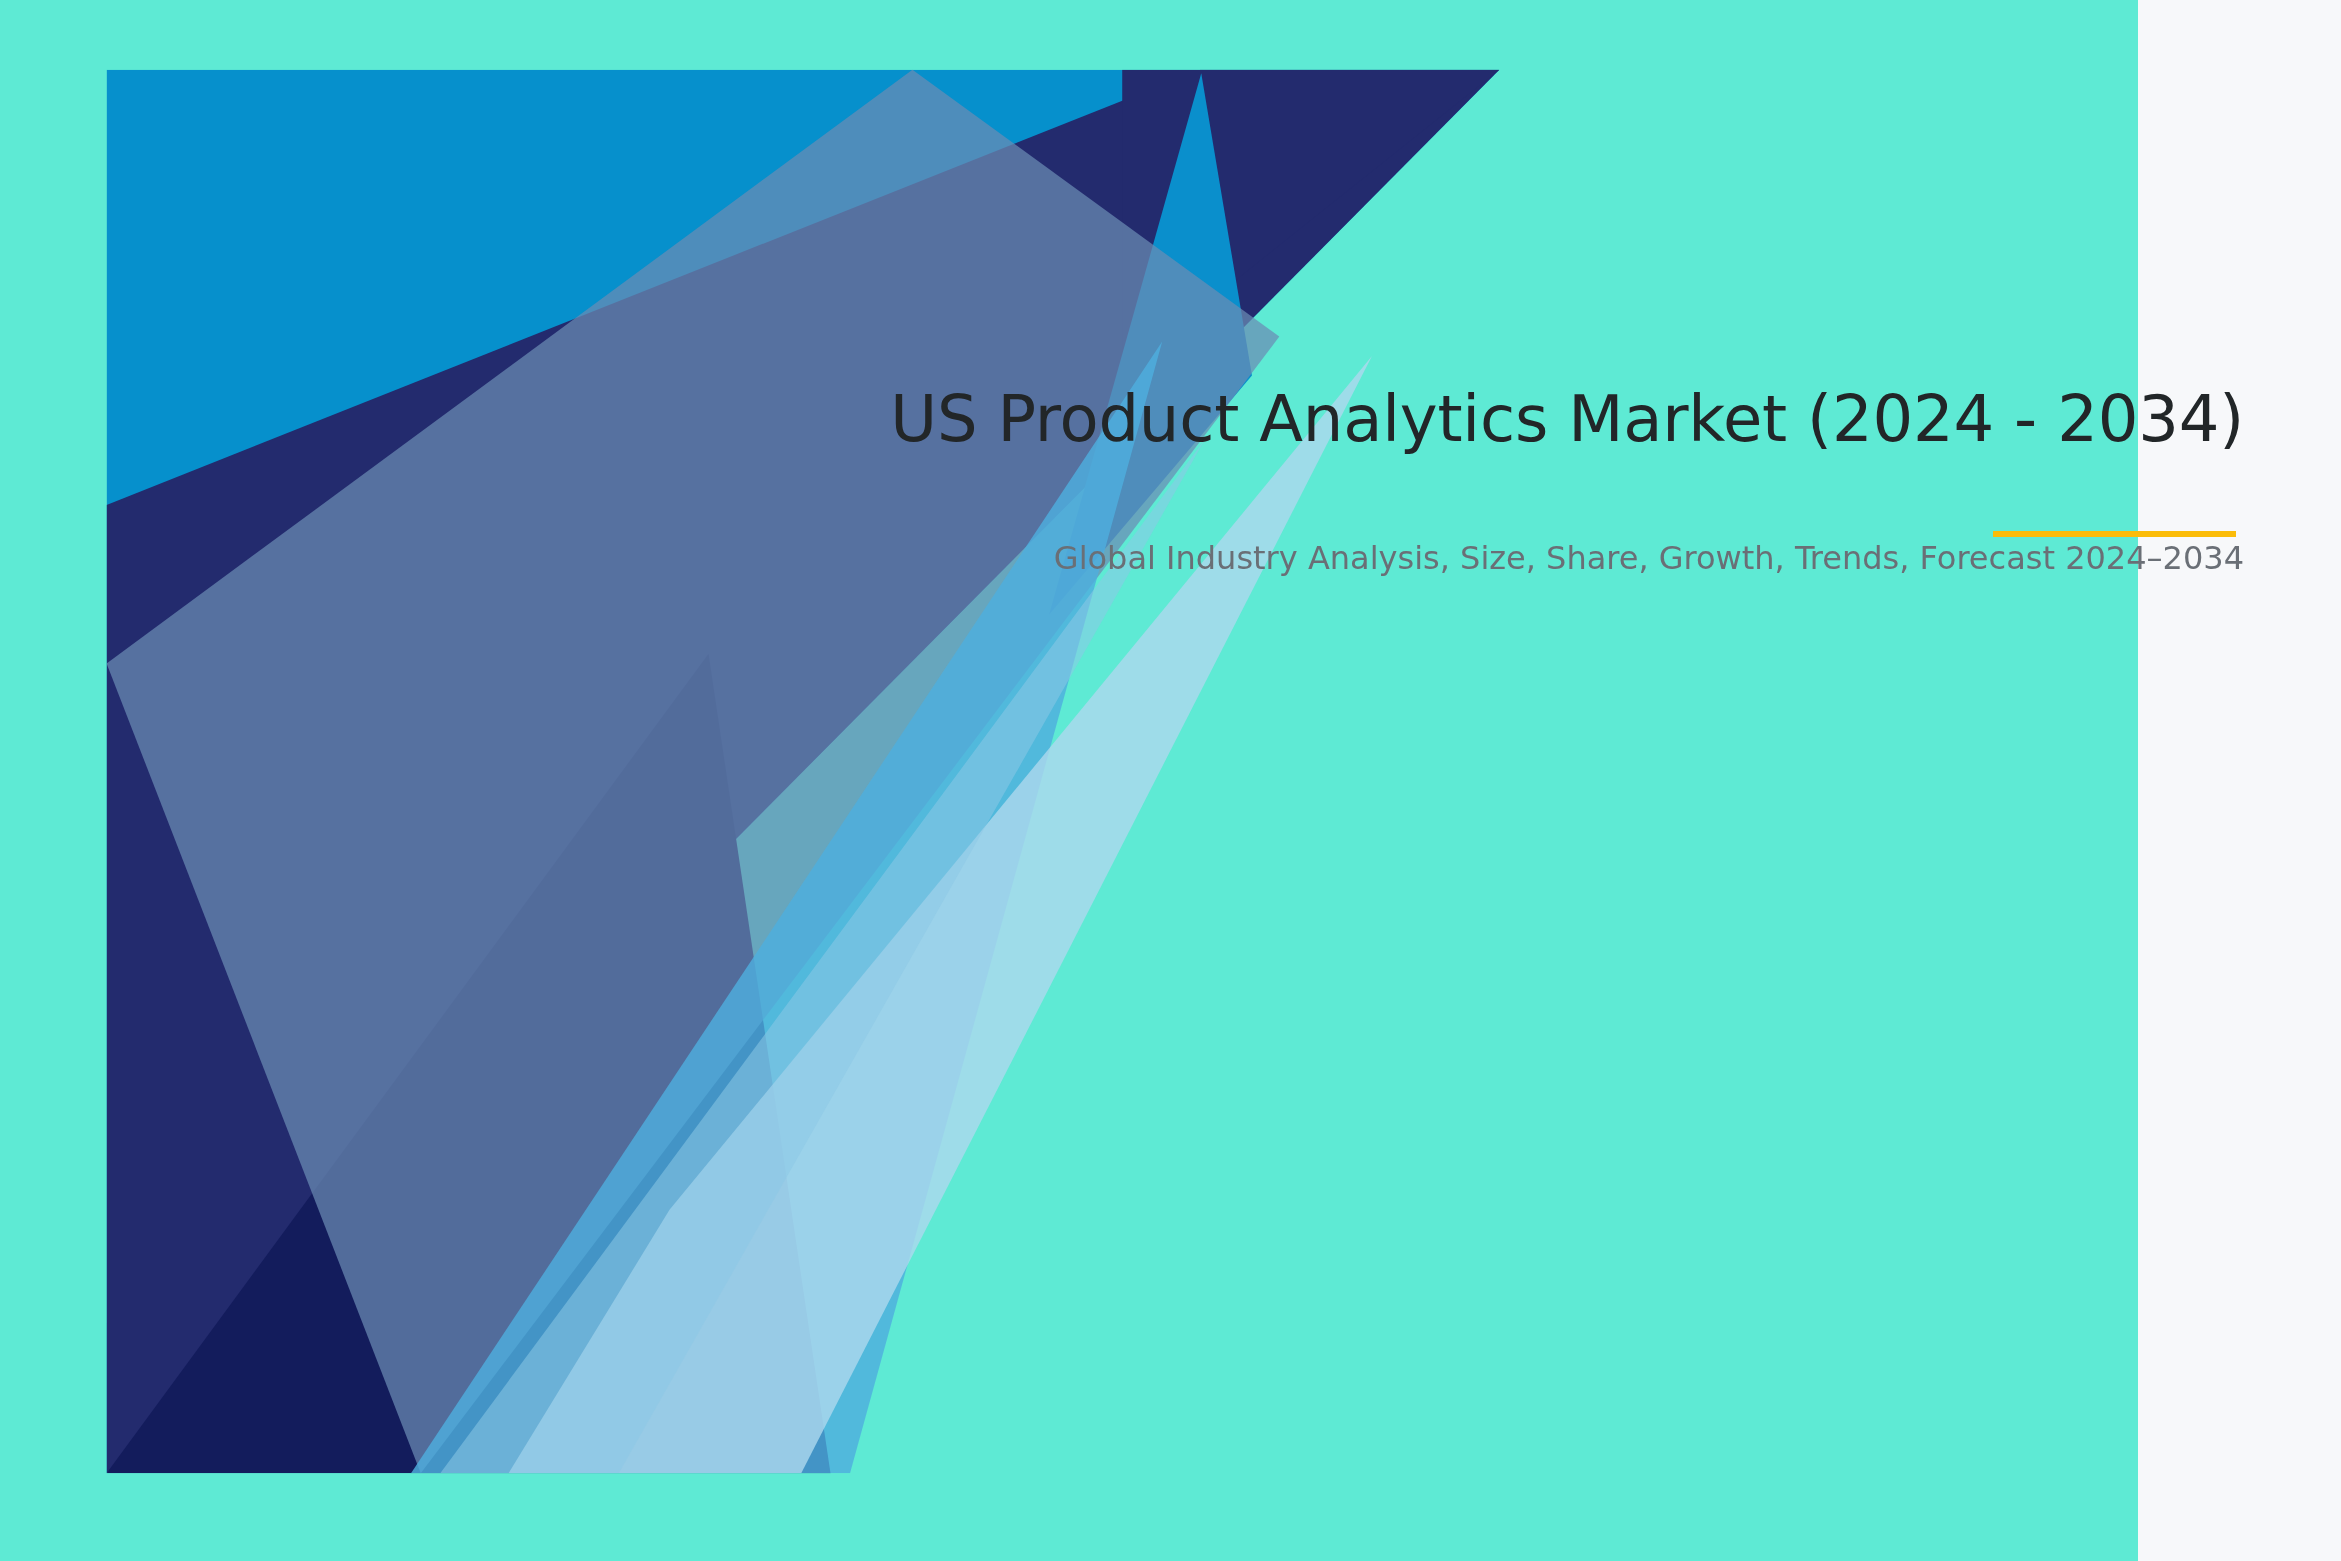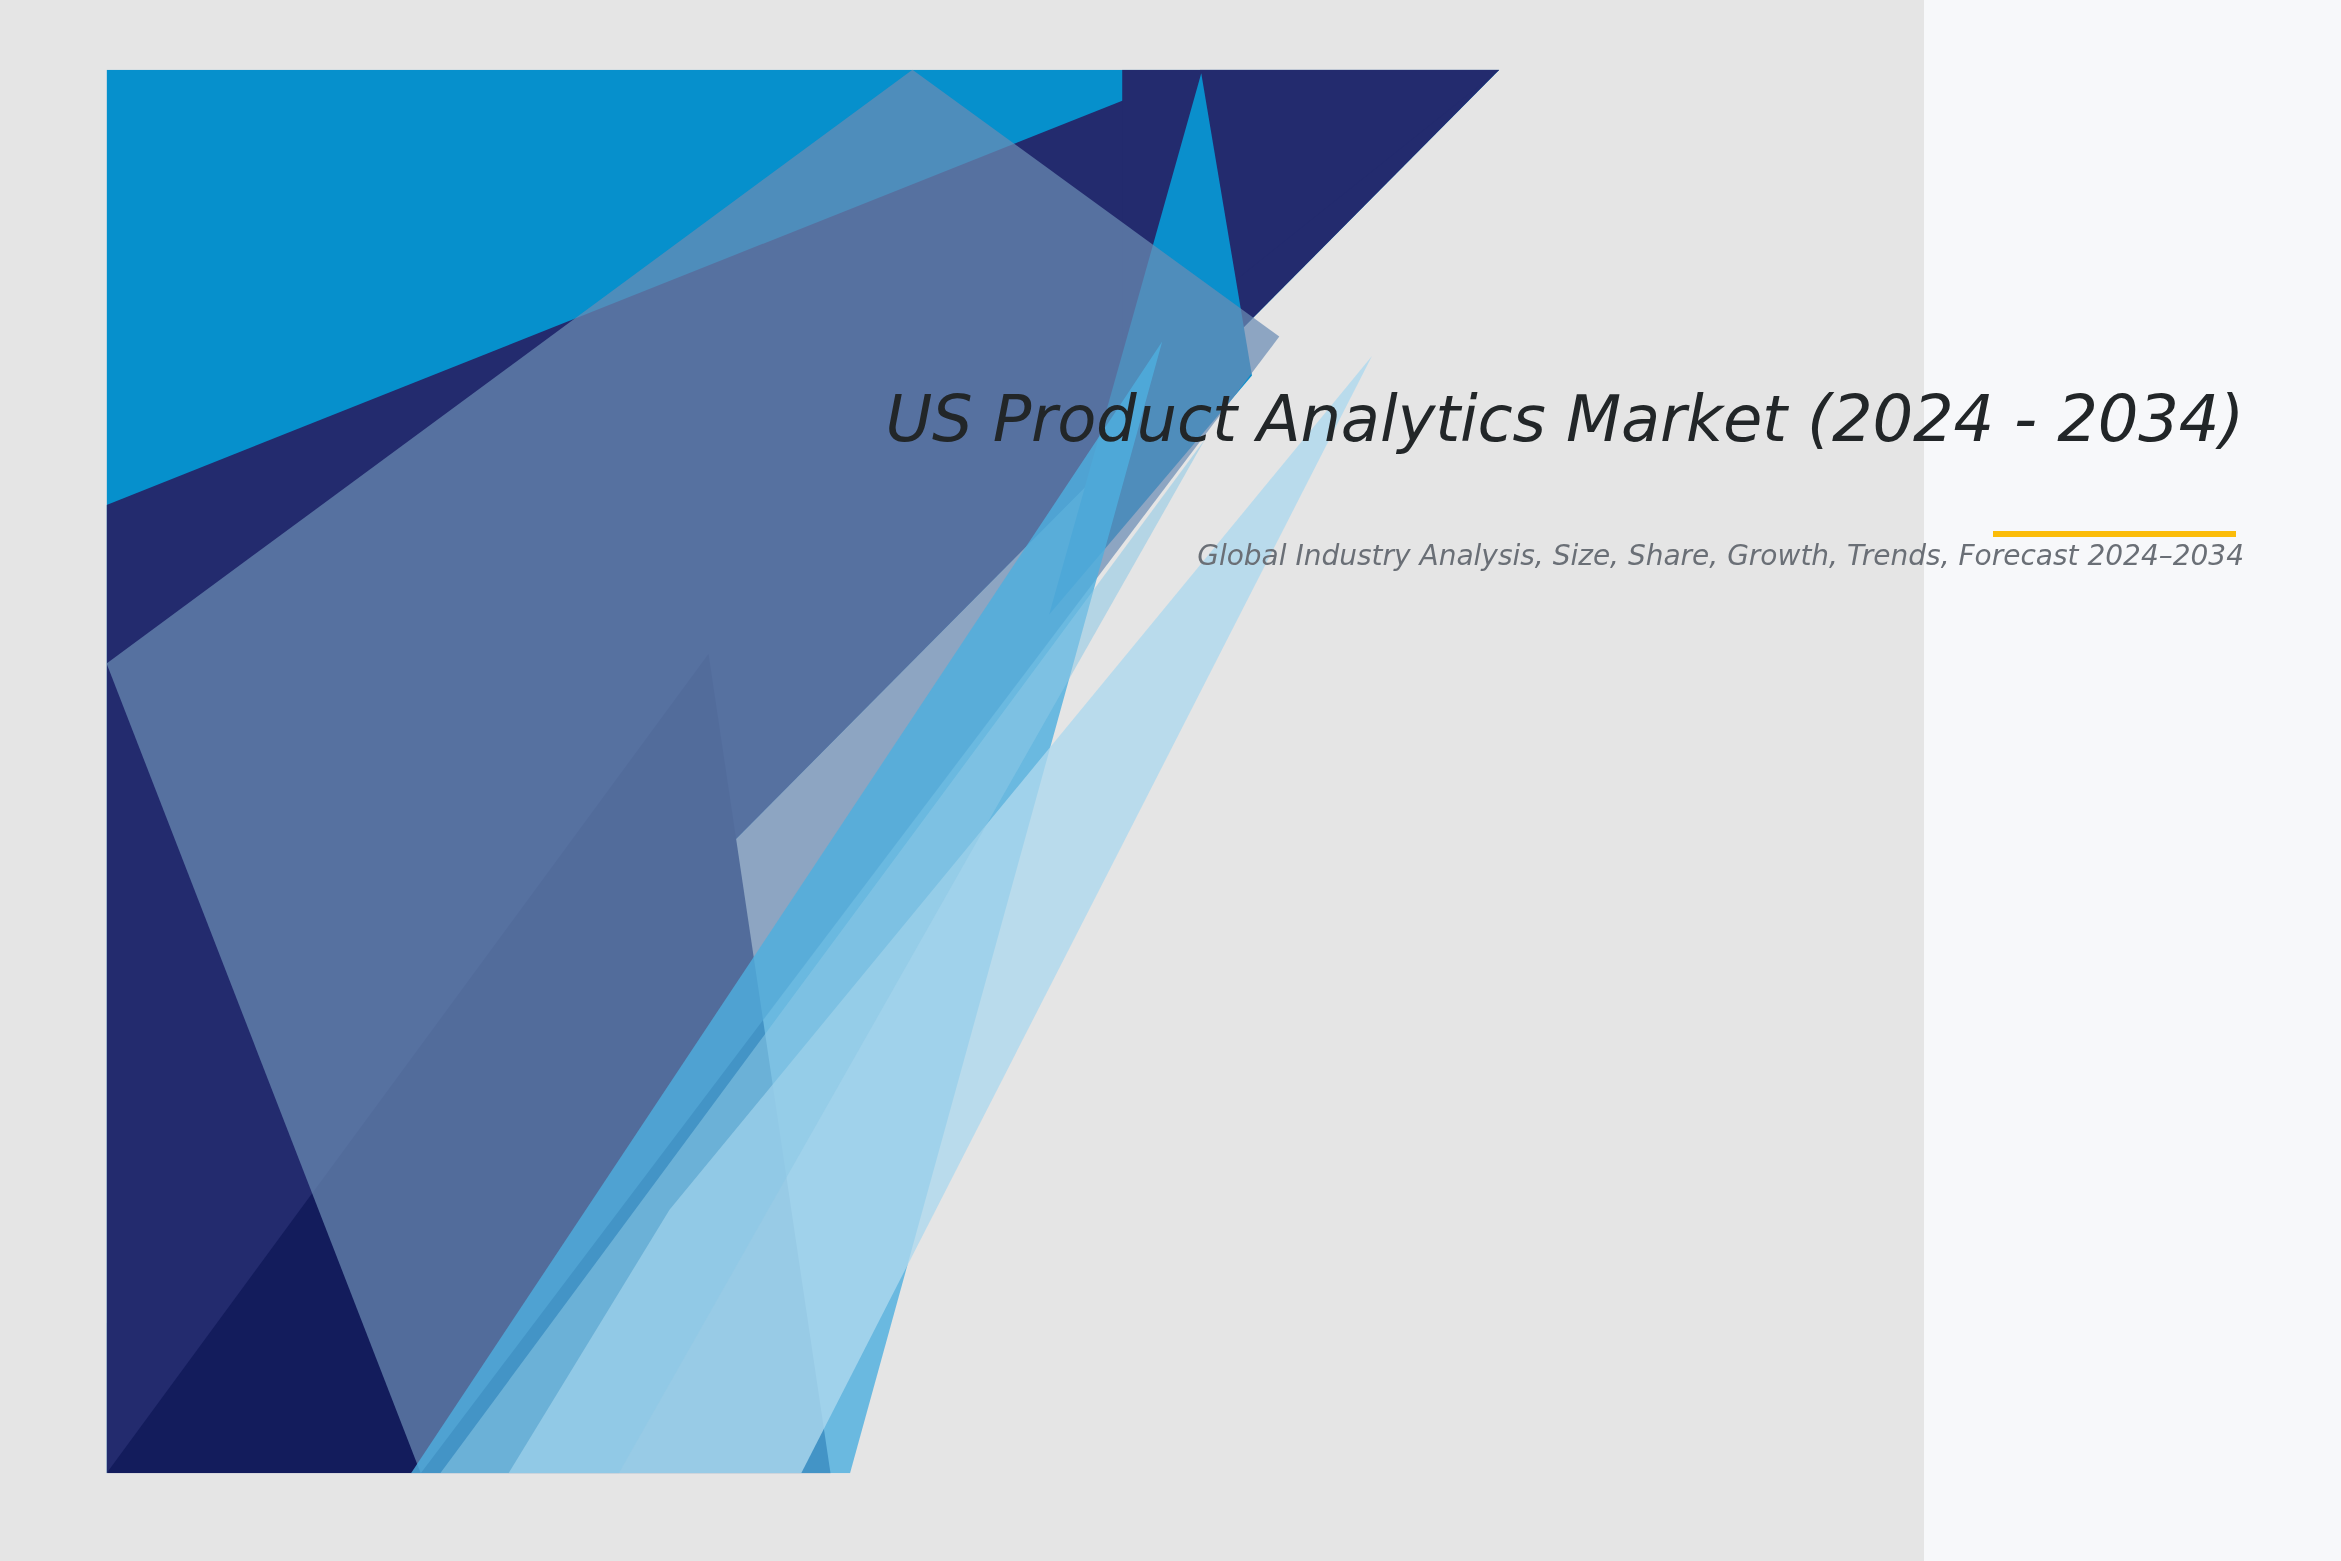--- a/index.html
+++ b/index.html
@@ -8,24 +8,23 @@
     background: #f7f8fa;
   }
   body {
     width: 2342px;
     height: 1561px;
     overflow: hidden;
     font-family: "DejaVu Sans", sans-serif;
   }
   .slide {
     position: relative;
-    width: 1924px;
+    width: 2138px;
     height: 1561px;
-    background: #e5e5e5;
-    font-style: italic;
+    background: #5eead4;
   }
 
   
   .artwork {
     position: absolute;
     left: 0;
     top: 0;
     width: 2342px;
     height: 1561px;
     pointer-events: none;
@@ -67,21 +66,21 @@
     width: 243px;
     height: 6.3px;
     background: #fbbc09;
     z-index: 3;
   }
   .subtitle {
     margin: 0;
     padding-top: 69px;
     font-family: "DejaVu Sans", sans-serif;
     font-weight: 400;
-    font-size: 28px;
+    font-size: 32px;
     line-height: 1.33;
     color: #6a6f76;
     text-align: right;
   }
 </style>
 </head>
 <body>
 
 <div class="slide">
 

